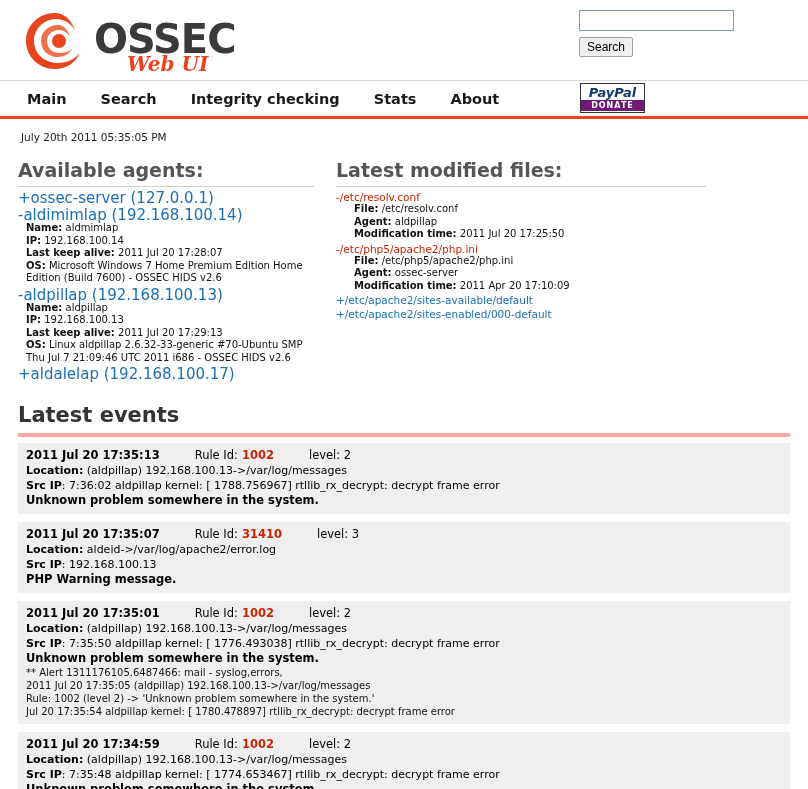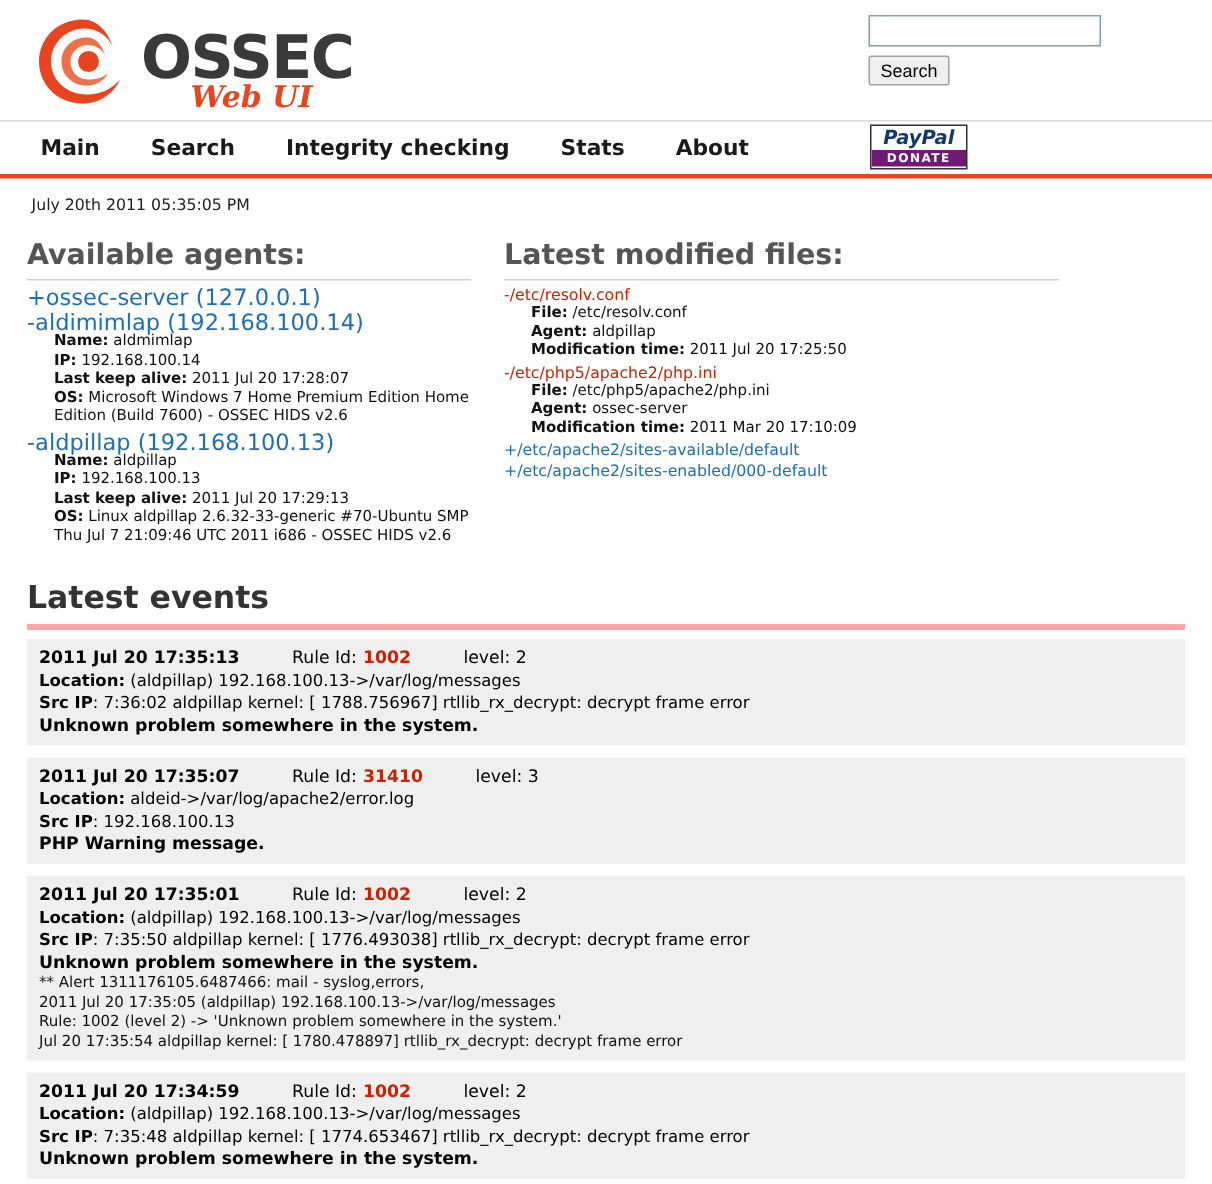--- a/index.html
+++ b/index.html
@@ -163,21 +163,21 @@
     font-family: "DejaVu Sans", sans-serif;
     font-size: 15px;
     text-decoration: none;
     margin-top: 3px;
     cursor: pointer;
   }
   .agent-detail {
     font-family: "DejaVu Sans", sans-serif;
     font-size: 10px;
     line-height: 12.5px;
-    margin-left: 18px;
+    margin-left: 8px;
     color: #111;
   }
   .agent-detail b { font-weight: bold; }
   .agent-detail .val { font-weight: normal; }
 
   .file-entry { margin-bottom: 2px; }
   .file-link {
     display: block;
     font-family: "DejaVu Sans", sans-serif;
     font-size: 10.5px;
@@ -310,20 +310,23 @@
             <div class="agent-detail">
               <b>Last keep alive:</b>
               <span class="val">2011 Jul 20 17:29:13</span>
             </div>
             <div class="agent-detail">
               <b>OS:</b>
               <span class="val">Linux aldpillap 2.6.32-33-generic #70-Ubuntu SMP Thu Jul 7 21:09:46 UTC 2011 i686 - OSSEC HIDS v2.6</span>
             </div>
           </div>
 
+          <div>
+            <a class="agent-link">+aldalelap (192.168.100.17)</a>
+          </div>
 
         </div>
       </div>
 
       <div class="col-right">
         <h2 class="section">Latest modified files:</h2>
 
         <div>
 
           <div class="file-entry">
@@ -347,21 +350,21 @@
             <div class="file-detail">
               <b>File:</b>
               <span>/etc/php5/apache2/php.ini</span>
             </div>
             <div class="file-detail">
               <b>Agent:</b>
               <span>ossec-server</span>
             </div>
             <div class="file-detail">
               <b>Modification time:</b>
-              <span>2011 Mar 20 17:10:09</span>
+              <span>2011 Apr 20 17:10:09</span>
             </div>
           </div>
 
           <div class="file-entry">
             <a class="file-link blue">+/etc/apache2/sites-available/default</a>
           </div>
           <div class="file-entry">
             <a class="file-link blue">+/etc/apache2/sites-enabled/000-default</a>
           </div>
 

